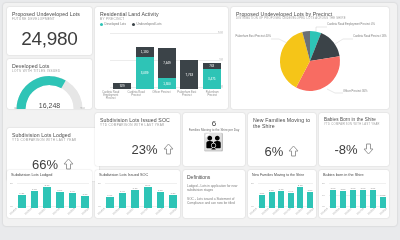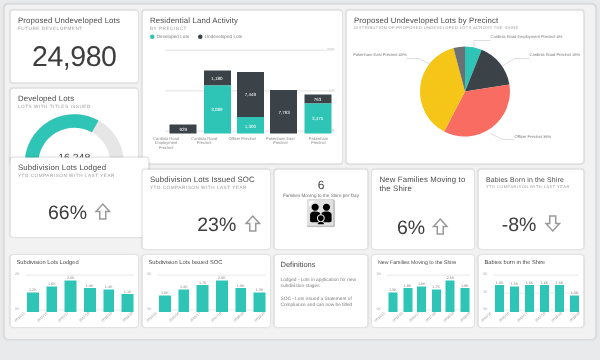--- a/index.html
+++ b/index.html
@@ -228,21 +228,21 @@
           <path d="M56 22 L48 18 L40 18"></path>
         </g>
       </svg>
       <div class="pielabel" style="left:96px;top:2px;width:62px;">Cardinia Road Employment Precinct 4%</div>
       <div class="pielabel" style="left:122px;top:14px;width:36px;">Cardinia Road Precinct 16%</div>
       <div class="pielabel" style="left:112px;top:69px;width:46px;">Officer Precinct 36%</div>
       <div class="pielabel" style="left:2px;top:14px;width:38px;text-align:right;">Pakenham East Precinct 40%</div>
     </div>
   </div>
 
-  <div class="card" style="left:4px;top:102px;width:92px;height:53px;">
+  <div class="card" style="left:4px;top:125px;width:92px;height:53px;">
     <div class="pad">
       <div class="c-title">Subdivision Lots Lodged</div>
       <div class="c-sub">YTD COMPARISON WITH LAST YEAR</div>
     </div>
     <div class="pct-row" style="margin-top:8px;">
       <span class="pct">66%</span>
       <svg class="arrow" width="11" height="12" viewBox="0 0 11 12">
         <path d="M5.5 1 L10 6 L7.5 6 L7.5 11 L3.5 11 L3.5 6 L1 6 Z" fill="none" stroke="#9a9a9a" stroke-width="1"></path>
       </svg>
     </div>

